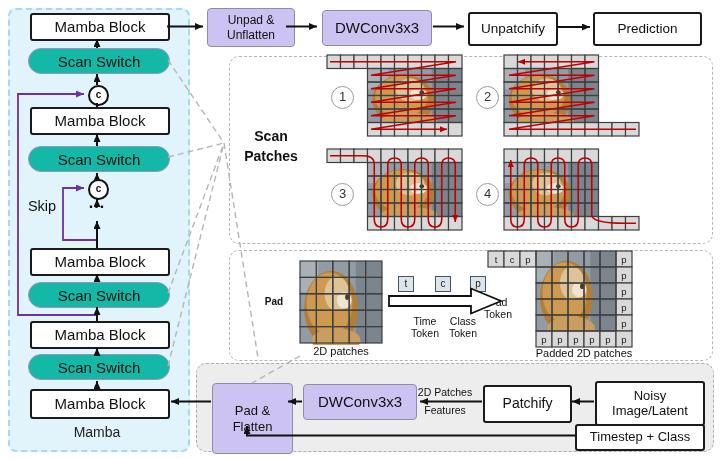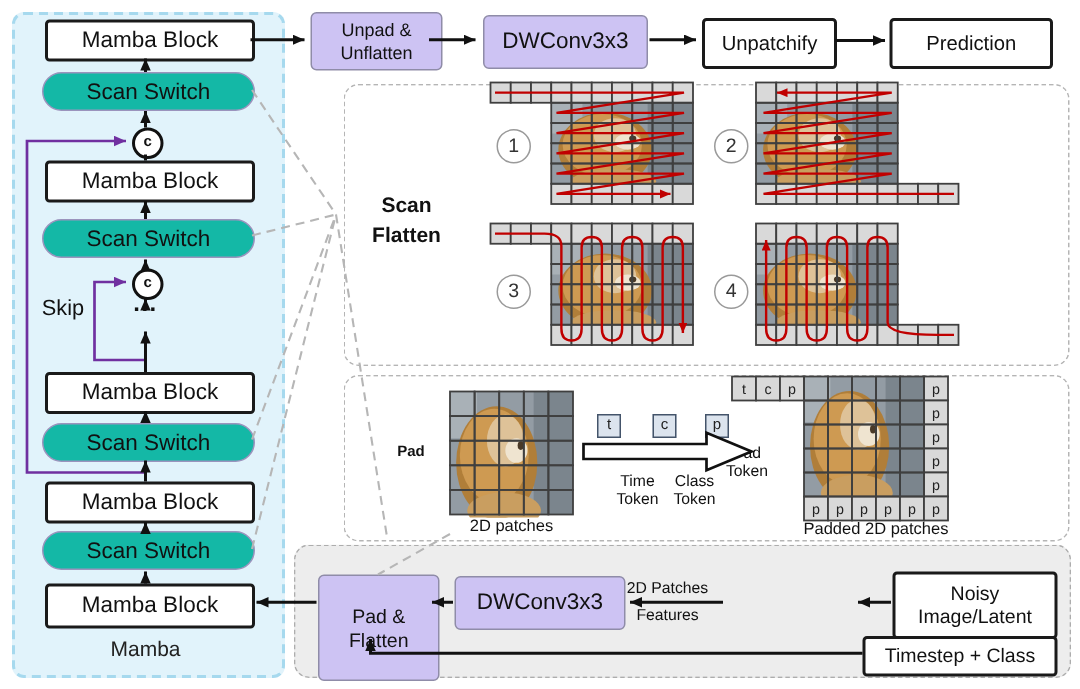--- a/index.html
+++ b/index.html
@@ -80,21 +80,21 @@
     </div>
   <div class="box" style="left:468px;top:12px;width:86px;height:30px;font-size:13.5px;">
       <span>Unpatchify</span>
     </div>
   <div class="box" style="left:593px;top:12px;width:105px;height:30px;font-size:13.5px;">
       <span>Prediction</span>
     </div>
 
   <div class="lbl bold" style="left:231px;top:126px;width:80px;font-size:14px;line-height:20px;">
     <div>Scan</div>
-    <div>Flatten</div>
+    <div>Patches</div>
   </div>
   <div class="pnum" style="left:331px;top:86px;">1</div>
   <div class="pnum" style="left:476px;top:86px;">2</div>
   <div class="pnum" style="left:331px;top:183px;">3</div>
   <div class="pnum" style="left:476px;top:183px;">4</div>
 
   <div class="pat" style="left:326px;top:54px;" id="pat1"><svg width="138" height="86" viewBox="-1 -1 138 86">
         <defs>
           <marker id="ar1" markerUnits="userSpaceOnUse" markerWidth="8" markerHeight="7" refX="7" refY="3" orient="auto">
             <path d="M0,0 L7,3 L0,6 Z" fill="#C00000"></path>
@@ -455,20 +455,23 @@
   <div class="lbl small" style="left:457px;top:296px;width:42px;">Pad Token</div>
 
   <div class="pbox" style="left:212px;top:383px;width:71px;height:37px;font-size:13px;padding:16px 4px;align-items:center;">
       <span>Pad &amp; Flatten</span>
     </div>
   <div class="pbox" style="left:303px;top:384px;width:112px;height:34px;">
       <span>DWConv3x3</span>
     </div>
   <div class="lbl" style="left:408px;top:386px;width:74px;font-size:10.5px;">2D Patches</div>
   <div class="lbl" style="left:408px;top:404px;width:74px;font-size:10.5px;">Features</div>
+  <div class="box" style="left:483px;top:385px;width:85px;height:34px;font-size:14px;">
+      <span>Patchify</span>
+    </div>
   <div class="box" style="left:595px;top:381px;width:106px;height:41px;font-size:13px;">
       <span>Noisy Image/Latent</span>
     </div>
   <div class="box" style="left:575px;top:424px;width:126px;height:23px;font-size:13px;">
       <span>Timestep + Class</span>
     </div>
 
   <svg class="overlay" width="720" height="459">
     <defs>
       <marker id="mB" markerUnits="userSpaceOnUse" markerWidth="9" markerHeight="8" refX="8" refY="3.5" orient="auto">

